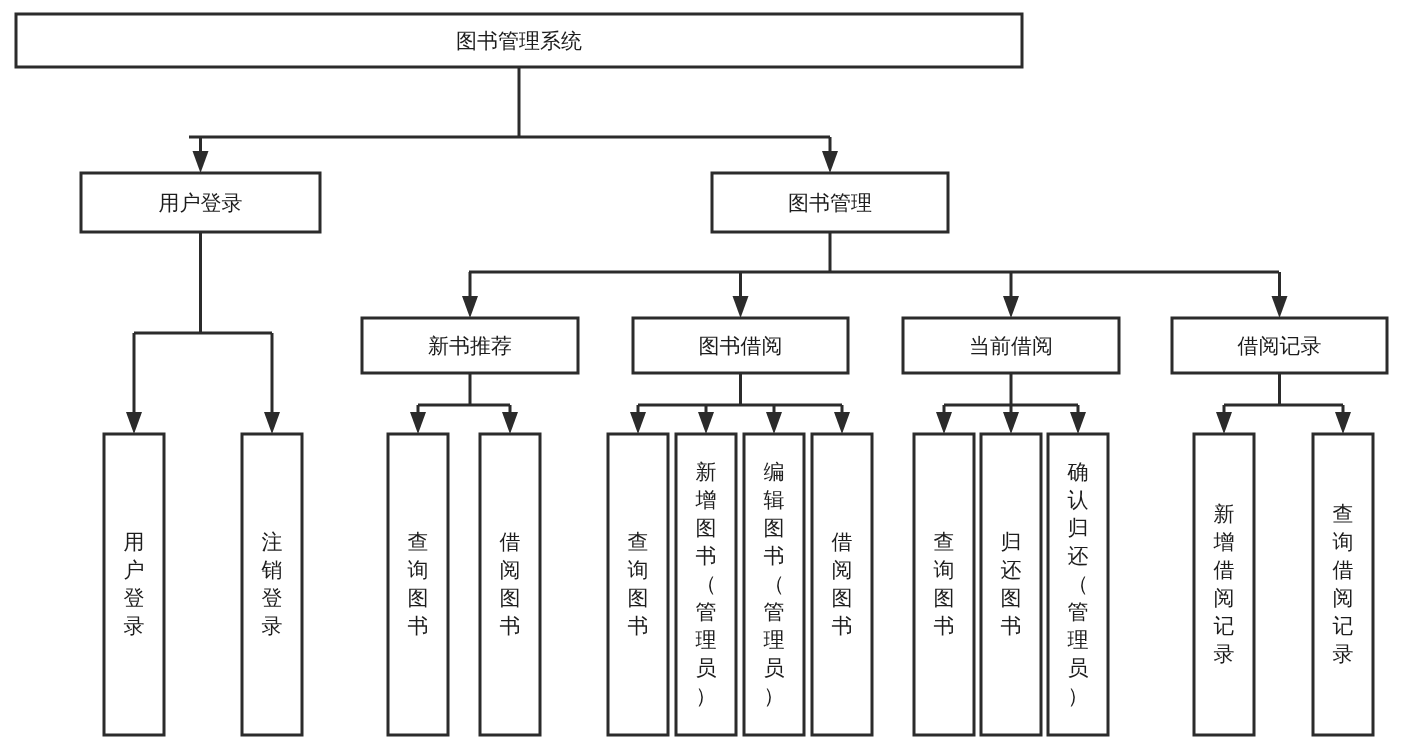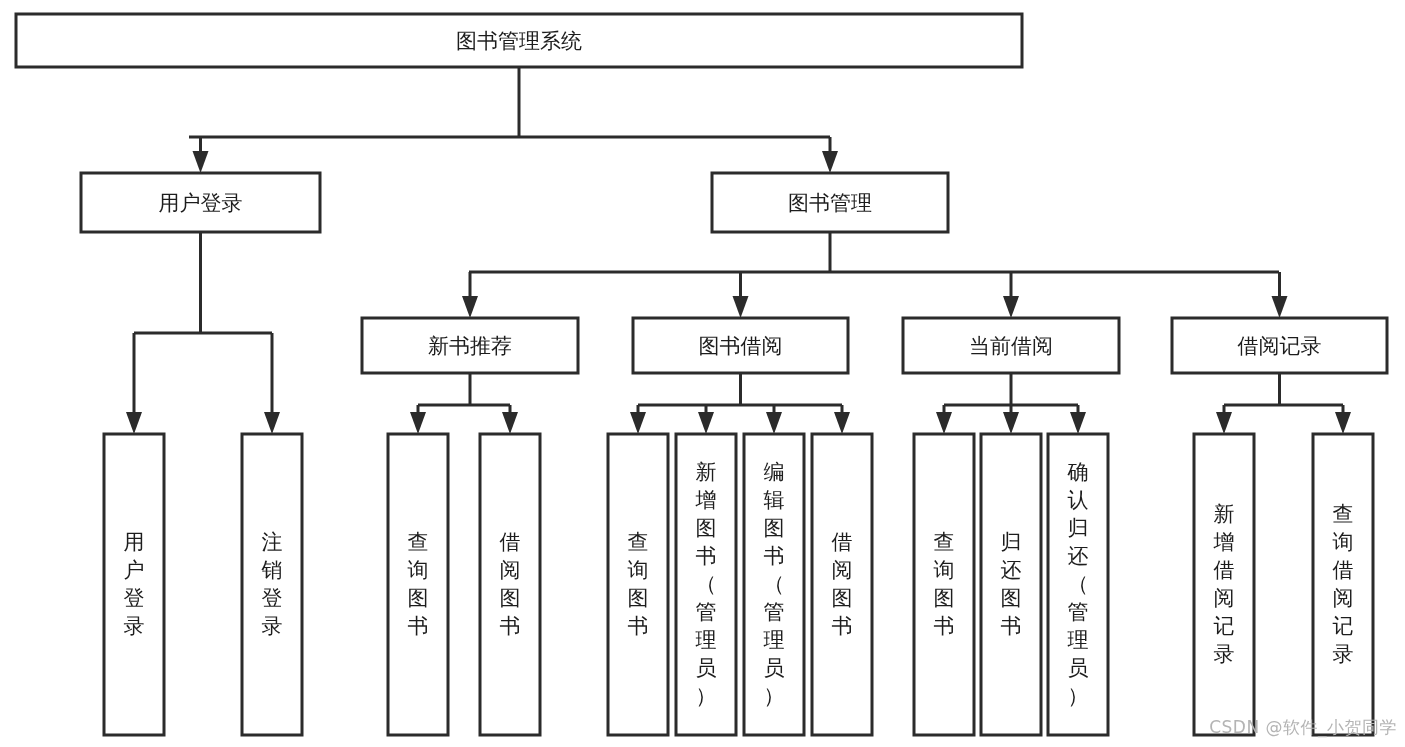--- a/index.html
+++ b/index.html
@@ -198,14 +198,13 @@
         <g>
           <rect x="1194" y="434" width="60" height="301" class="node-rect"></rect>
           <text x="1224" class="node-label vert"><tspan x="1224" y="514.5">新</tspan><tspan x="1224" y="542.5">增</tspan><tspan x="1224" y="570.5">借</tspan><tspan x="1224" y="598.5">阅</tspan><tspan x="1224" y="626.5">记</tspan><tspan x="1224" y="654.5">录</tspan></text>
         </g>
         <g>
           <rect x="1313" y="434" width="60" height="301" class="node-rect"></rect>
           <text x="1343" class="node-label vert"><tspan x="1343" y="514.5">查</tspan><tspan x="1343" y="542.5">询</tspan><tspan x="1343" y="570.5">借</tspan><tspan x="1343" y="598.5">阅</tspan><tspan x="1343" y="626.5">记</tspan><tspan x="1343" y="654.5">录</tspan></text>
         </g>
       </g>
   </svg>
-  <div class="watermark">CSDN @软件_小贺同学</div>
 </div>
 
 </body></html>

